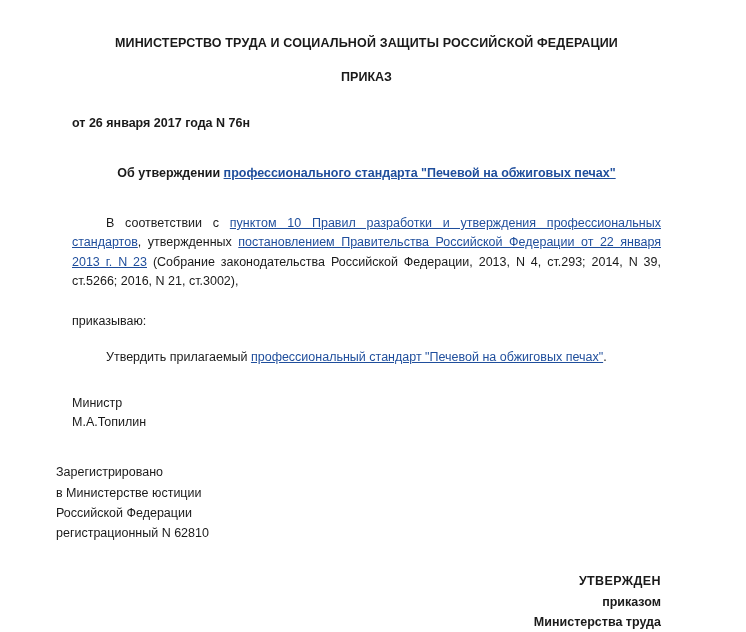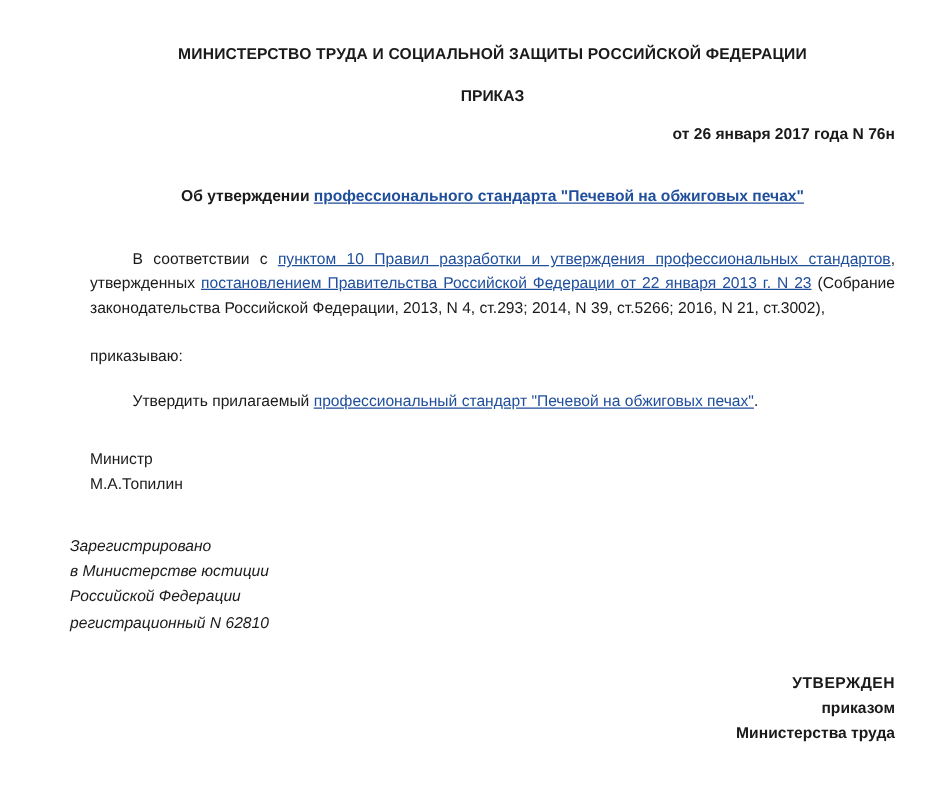--- a/index.html
+++ b/index.html
@@ -13,40 +13,40 @@
     font-family: "Liberation Sans", sans-serif;
     color: #1a1a1a;
     font-size: 12.5px;
     overflow: hidden;
   }
   .page {
     position: relative;
     width: 746px;
     height: 456px;
     box-sizing: border-box;
-    padding: 28px 30px 0 72px;
+    padding: 28px 85px 0 72px;
   }
   .hdr-ministry {
     font-weight: bold;
     font-size: 12.5px;
     letter-spacing: 0.15px;
     text-align: center;
     margin-top: 8px;
   }
   .hdr-prikaz {
     font-weight: bold;
     font-size: 12.5px;
     text-align: center;
     margin-top: 20px;
   }
   .hdr-date {
     font-weight: bold;
     font-size: 12.5px;
-    text-align: right;
-    margin-top: 16px;
+    text-align: left;
+    margin-top: 32px;
   }
   .title-block {
     text-align: center;
     font-weight: bold;
     font-size: 12.5px;
     margin-top: 36px;
   }
   a.doclink {
     color: #1f4e9c;
     text-decoration: underline;
@@ -72,21 +72,20 @@
     margin-top: 30px;
     text-align: left;
     line-height: 1.55;
     font-size: 12.5px;
   }
   .reg-block {
     margin-top: 30px;
     margin-left: -16px;
     line-height: 1.62;
     font-size: 12.5px;
-    font-style: italic;
   }
   .approve-block {
     margin-top: 28px;
     text-align: right;
     font-weight: bold;
     line-height: 1.62;
     font-size: 12.5px;
   }
   .approve-block .first {
     letter-spacing: 0.4px;

